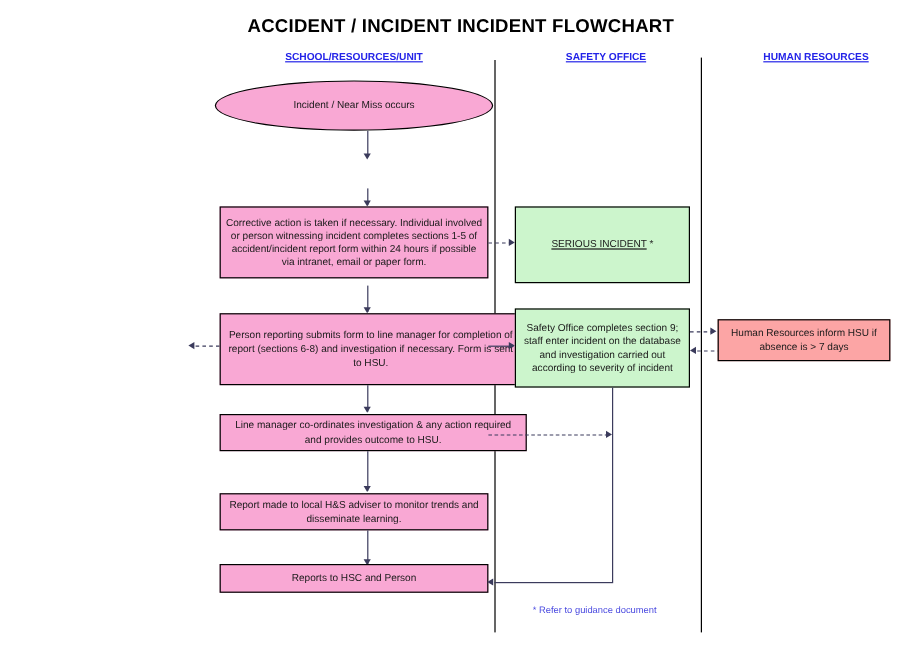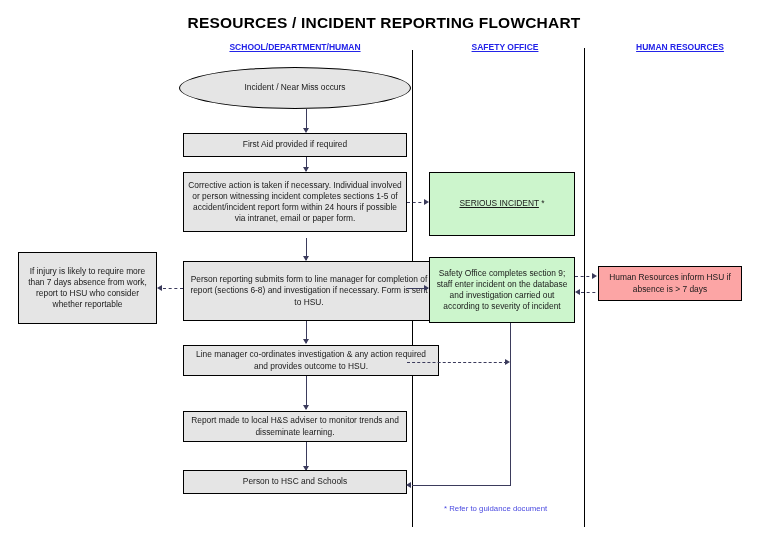--- a/index.html
+++ b/index.html
@@ -28,21 +28,21 @@
   .divider{background:#000;width:1px;}
 
   
   .node{
     border:1px solid #000;
     display:flex;align-items:center;justify-content:center;
     text-align:center;
     font-size:8.4px;line-height:1.34;color:#1a1a1a;
     padding:2px 4px;
   }
-  .yellow{background:#e5e5e5;}
+  .yellow{background:#f9a8d4;}
   .green{background:#ccf5cc;}
   .blue{background:#fca5a5;}
   .ellipse{border-radius:50%/50%;}
   .node .u{text-decoration:underline;}
 
   
   .vline{background:#3b3b5c;width:1px;}
   .hline{background:#3b3b5c;height:1px;}
   .arrow-d{
     width:0;height:0;
@@ -67,53 +67,47 @@
   }
   .footnote{
     font-size:7.8px;color:#4a4ae0;white-space:nowrap;
   }
 </style>
 </head>
 <body>
 
 <div id="canvas">
 
-  <div class="abs title">RESOURCES / INCIDENT REPORTING FLOWCHART</div>
+  <div class="abs title">ACCIDENT / INCIDENT INCIDENT FLOWCHART</div>
 
-  <div class="abs lane-head" style="left:180px;top:42px;width:230px;">SCHOOL/DEPARTMENT/HUMAN</div>
+  <div class="abs lane-head" style="left:180px;top:42px;width:230px;">SCHOOL/RESOURCES/UNIT</div>
   <div class="abs lane-head" style="left:430px;top:42px;width:150px;">SAFETY OFFICE</div>
   <div class="abs lane-head" style="left:600px;top:42px;width:160px;">HUMAN RESOURCES</div>
 
   <div class="abs divider" style="left:412px;top:50px;height:477px;"></div>
   <div class="abs divider" style="left:584px;top:48px;height:479px;"></div>
 
   <div class="abs node yellow ellipse" style="left:179px;top:67px;width:232px;height:42px;">
     <span>Incident / Near Miss occurs</span>
   </div>
 
   <div class="abs vline" style="left:306px;top:109px;height:22px;"></div>
   <div class="abs arrow-d" style="left:303px;top:128px;"></div>
 
-  <div class="abs node yellow" style="left:183px;top:133px;width:224px;height:24px;">
-    <span>First Aid provided if required</span>
-  </div>
 
   <div class="abs vline" style="left:306px;top:157px;height:14px;"></div>
   <div class="abs arrow-d" style="left:303px;top:167px;"></div>
 
   <div class="abs node yellow" style="left:183px;top:172px;width:224px;height:60px;">
     <span>Corrective action is taken if necessary. Individual involved or person witnessing incident completes sections 1-5 of accident/incident report form within 24 hours if possible via intranet, email or paper form.</span>
   </div>
 
   <div class="abs vline" style="left:306px;top:238px;height:22px;"></div>
   <div class="abs arrow-d" style="left:303px;top:256px;"></div>
 
-  <div class="abs node yellow" style="left:18px;top:252px;width:139px;height:72px;">
-    <span>If injury is likely to require more than 7 days absence from work, report to HSU who consider whether reportable</span>
-  </div>
 
   <div class="abs dash-h" style="left:163px;top:288px;width:20px;"></div>
   <div class="abs arrow-l" style="left:157px;top:285px;"></div>
 
   <div class="abs node yellow" style="left:183px;top:261px;width:252px;height:60px;">
     <span>Person reporting submits form to line manager for completion of report (sections 6-8) and investigation if necessary. Form is sent to HSU.</span>
   </div>
 
   <div class="abs vline" style="left:306px;top:321px;height:22px;"></div>
   <div class="abs arrow-d" style="left:303px;top:339px;"></div>
@@ -129,21 +123,21 @@
   <div class="abs arrow-d" style="left:303px;top:405px;"></div>
 
   <div class="abs node yellow" style="left:183px;top:411px;width:224px;height:31px;justify-content:center;">
     <span>Report made to local H&amp;S adviser to monitor trends and disseminate learning.</span>
   </div>
 
   <div class="abs vline" style="left:306px;top:442px;height:28px;"></div>
   <div class="abs arrow-d" style="left:303px;top:466px;"></div>
 
   <div class="abs node yellow" style="left:183px;top:470px;width:224px;height:24px;">
-    <span>Person to HSC and Schools</span>
+    <span>Reports to HSC and Person</span>
   </div>
 
   <div class="abs dash-h" style="left:407px;top:202px;width:20px;"></div>
   <div class="abs arrow-r" style="left:424px;top:199px;"></div>
 
   <div class="abs node green" style="left:429px;top:172px;width:146px;height:64px;flex-direction:row;">
     <div>
       <span class="u">SERIOUS INCIDENT</span><span> *</span>
     </div>
   </div>

